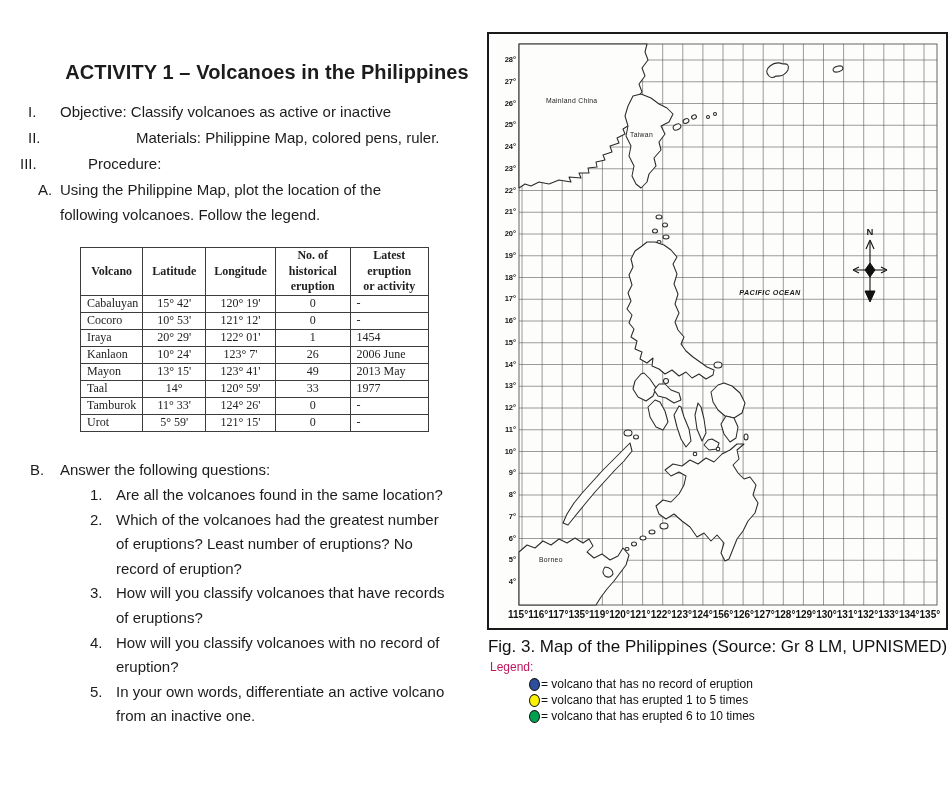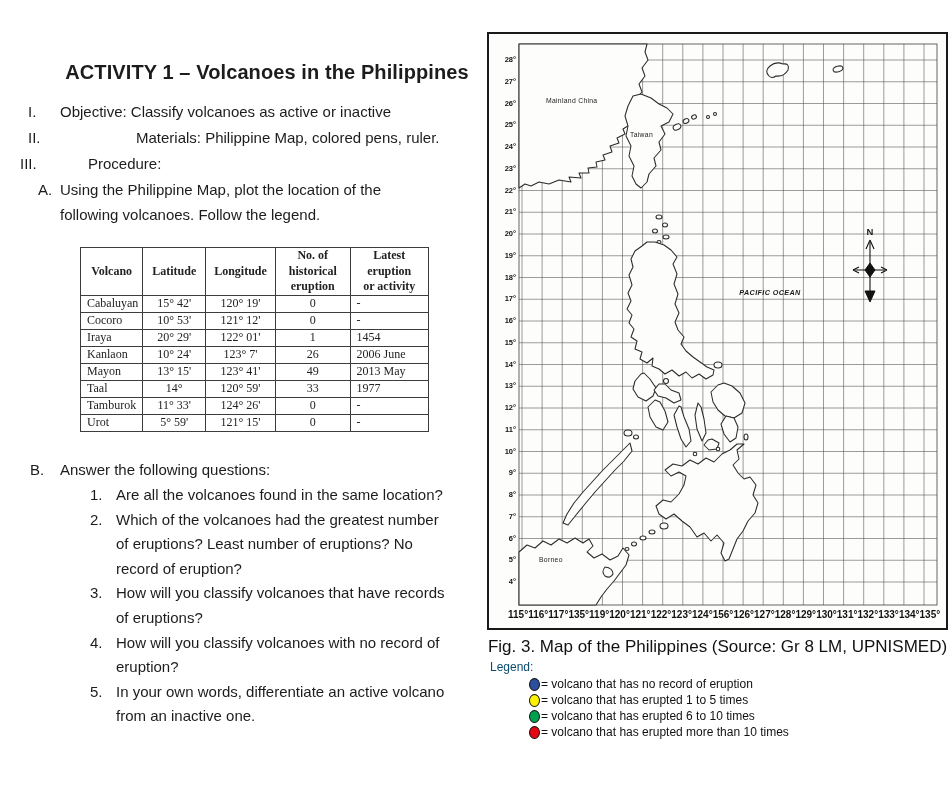--- a/index.html
+++ b/index.html
@@ -39,21 +39,21 @@
   .map-svg .nlabel{font-weight:bold;font-size:9.5px;}
   .map-svg .comp{stroke:#111;stroke-width:1.1;fill:none;}
   .map-svg .compf{fill:#111;stroke:#111;}
   .lat-ticks{position:absolute;left:3px;top:18px;width:24px;height:538px;display:flex;flex-direction:column;justify-content:space-between;}
   .lat-ticks div{height:16px;line-height:16px;font-size:7.5px;font-weight:bold;text-align:right;color:#111;}
   .lon-ticks{position:absolute;left:19px;top:575px;width:428px;height:12px;display:flex;justify-content:space-between;}
   .lon-ticks div{width:24px;line-height:12px;font-size:10px;font-weight:bold;text-align:center;color:#111;}
 
   
   .fig-caption{position:absolute;left:487px;top:637px;width:461px;text-align:center;font-size:17px;color:#111;}
-  .legend-title{position:absolute;left:490px;top:660px;font-size:12px;color:#0c4a6e;}
+  .legend-title{position:absolute;left:490px;top:660px;font-size:12px;color:#be185d;}
   .legend-list{position:absolute;left:529px;top:676px;}
   .legend-item{display:flex;align-items:center;height:16px;text-align:right;}
   .legend-dot{width:11px;height:13px;border:1.2px solid #101010;border-radius:50%;box-sizing:border-box;margin-right:1px;flex:0 0 11px;}
   .legend-text{font-size:12px;color:#111;white-space:nowrap;}
 </style>
 </head>
 <body>
 
 <div class="page">
 
@@ -364,19 +364,15 @@
       <span class="legend-text">= volcano that has no record of eruption</span>
     </div>
       <div class="legend-item">
       <span class="legend-dot" style="background: rgb(254, 242, 0);"></span>
       <span class="legend-text">= volcano that has erupted 1 to 5 times</span>
     </div>
       <div class="legend-item">
       <span class="legend-dot" style="background: rgb(0, 161, 78);"></span>
       <span class="legend-text">= volcano that has erupted 6 to 10 times</span>
     </div>
-      <div class="legend-item">
-      <span class="legend-dot" style="background: rgb(227, 6, 19);"></span>
-      <span class="legend-text">= volcano that has erupted more than 10 times</span>
-    </div>
     </div>
 
 </div>
 
 </body></html>

